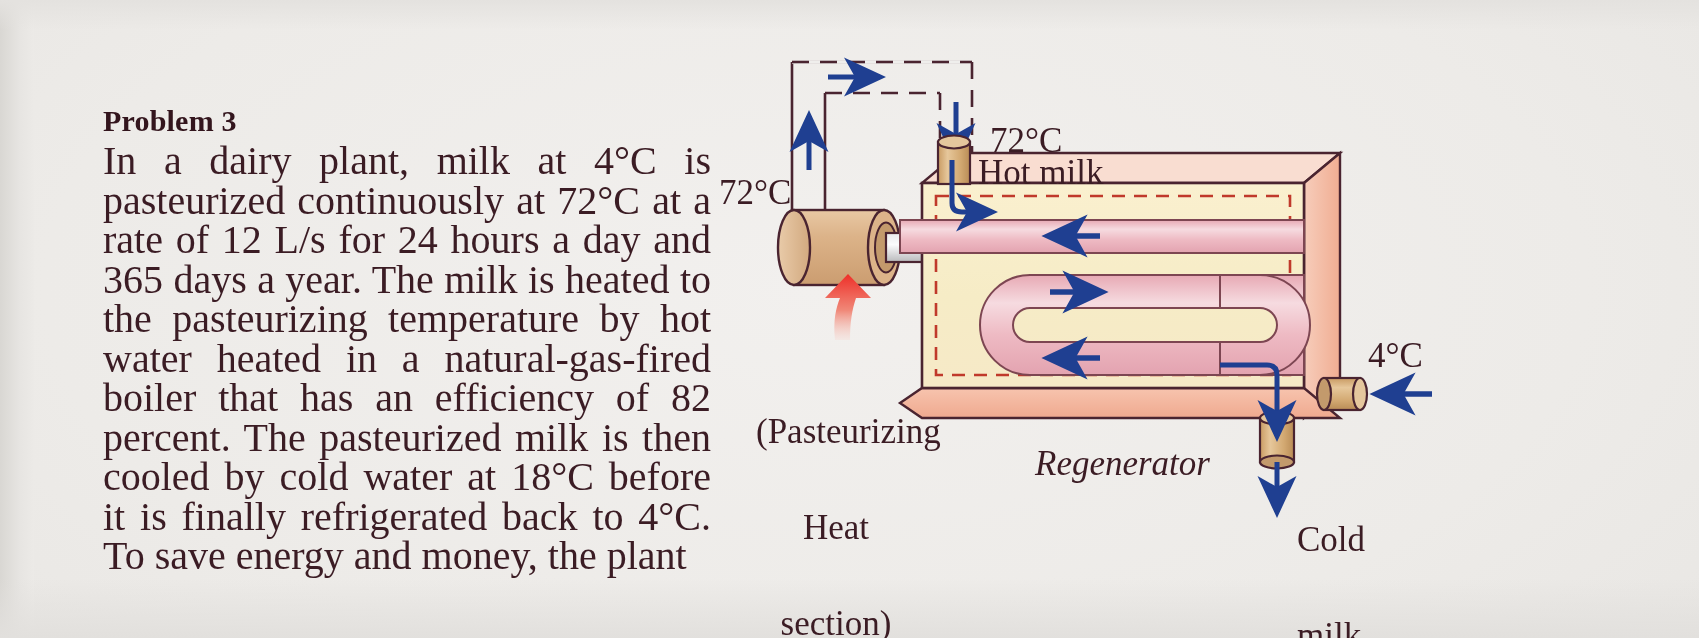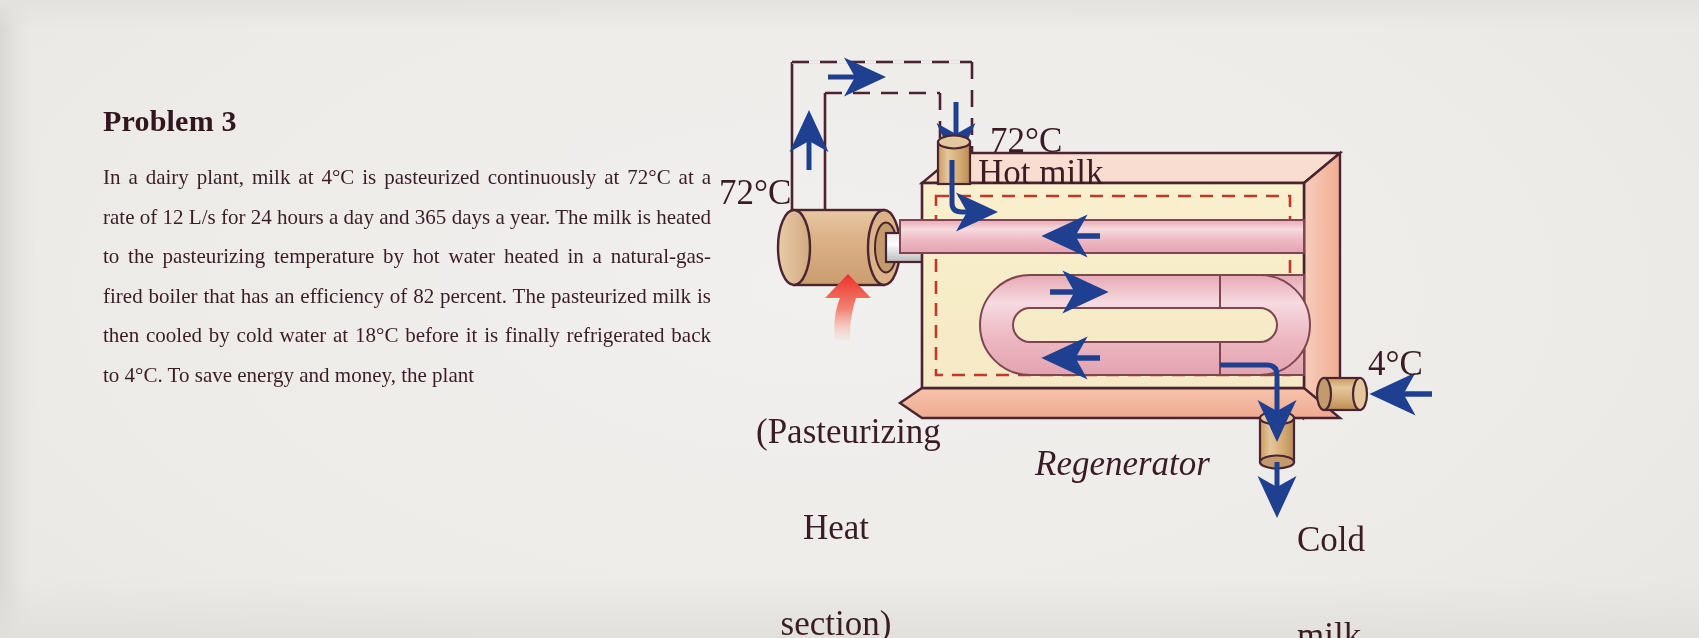--- a/index.html
+++ b/index.html
@@ -47,25 +47,25 @@
     left: 103px;
     top: 104px;
     width: 608px;
     color: #3a1f26;
   }
   #problem-title {
     font-weight: bold;
     font-size: 30px;
     line-height: 34px;
     letter-spacing: .2px;
-    margin-bottom: 20px;
+    margin-bottom: 3px;
     color: #33151d;
   }
   #problem-body {
-    font-size: 21px;
+    font-size: 40px;
     line-height: 39.5px;
     text-align: justify;
     text-justify: inter-word;
     color: #3b1c24;
     letter-spacing: 0px;
   }
 
   
   #diagram {
     position: absolute;
@@ -83,21 +83,21 @@
     line-height: 32px;
     white-space: pre;
     font-family: "Liberation Serif", "DejaVu Serif", serif;
   }
   .dlabel.center { text-align: center; }
 
   #lbl-72-left   { left: 19px;  top: 157px; }
   #lbl-72-hot    { left: 290px; top: 105px; }
   #lbl-hot-milk  { left: 272px; top: 137px; padding-left: 6px; }
   #lbl-heat      { left: 56px;  top: 332px; width: 160px; }
-  #lbl-4c        { left: 668px; top: 328px; }
+  #lbl-4c        { left: 668px; top: 320px; }
   #lbl-regen     { left: 335px; top: 428px; font-style: italic; }
   #lbl-cold      { left: 597px; top: 440px; width: 90px; }
 </style>
 </head>
 <body>
 
 <div id="page-root">
   <div class="paper-edge-left"></div>
   <div class="paper-edge-top"></div>
   <div class="paper-edge-bottom"></div>

